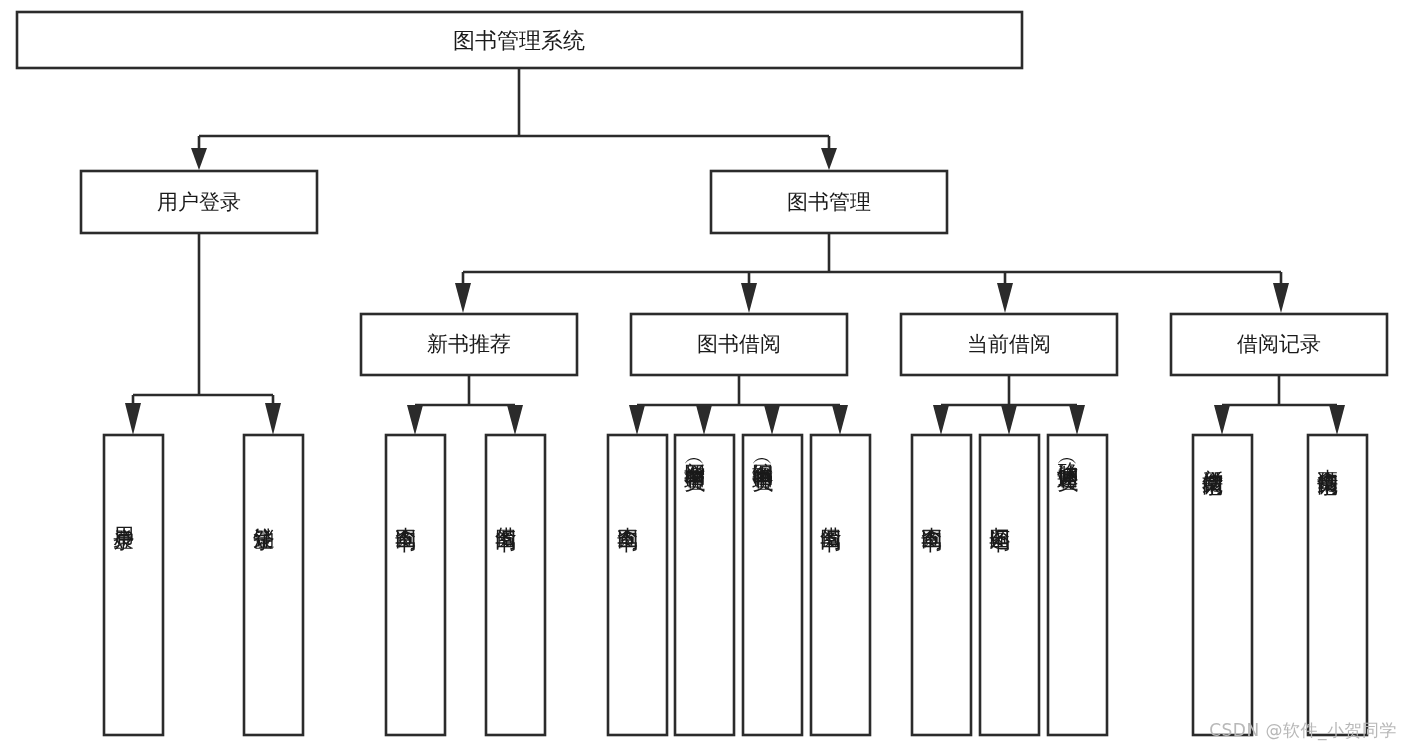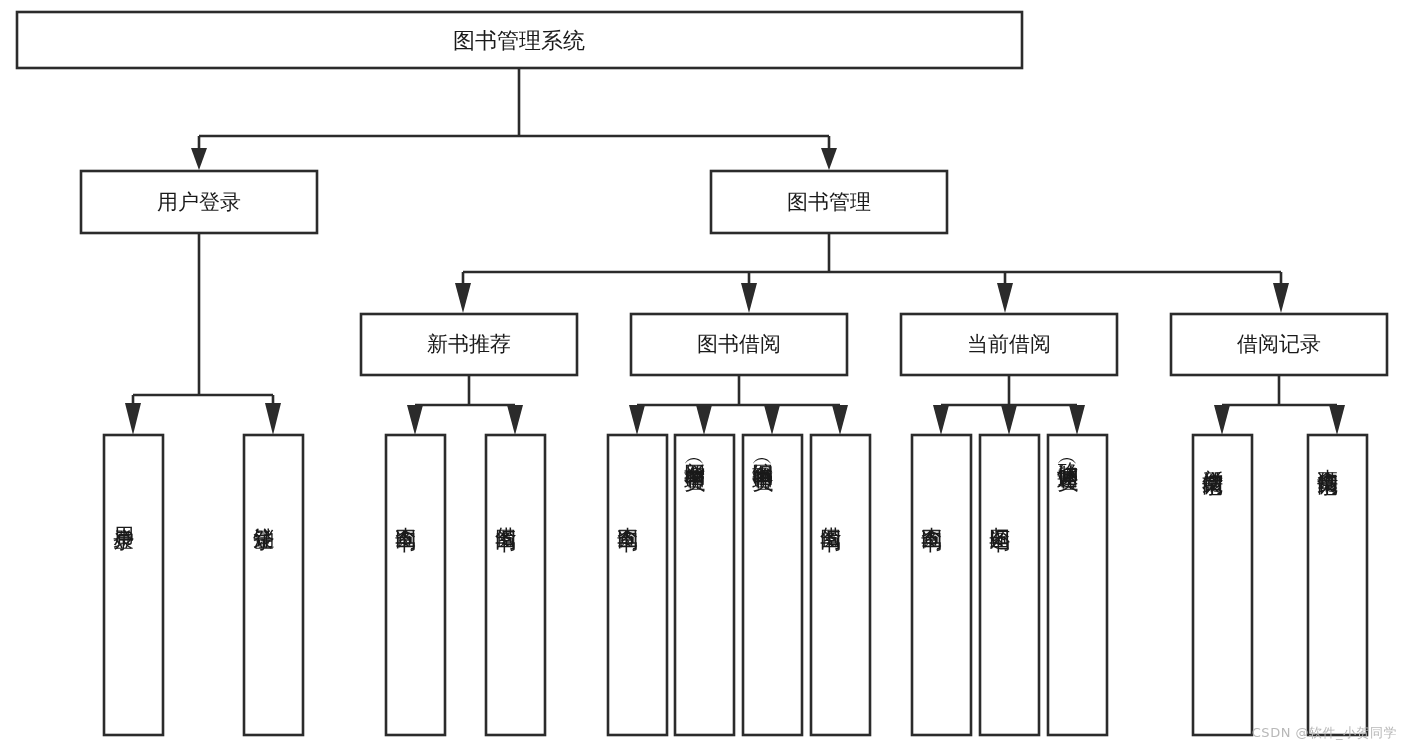--- a/index.html
+++ b/index.html
@@ -64,21 +64,21 @@
     letter-spacing: 1.5px;
     white-space: nowrap;
     text-align: start;
     pointer-events: none;
   }
   .watermark {
     position: absolute;
     right: 8px;
     bottom: 5px;
     font-family: "DejaVu Sans", "Liberation Sans", sans-serif;
-    font-size: 13px;
+    font-size: 17px;
     color: #b8b8b8;
     letter-spacing: 0.5px;
     white-space: nowrap;
   }
 </style>
 </head>
 <body>
 
 <div id="diagram-root">
 

